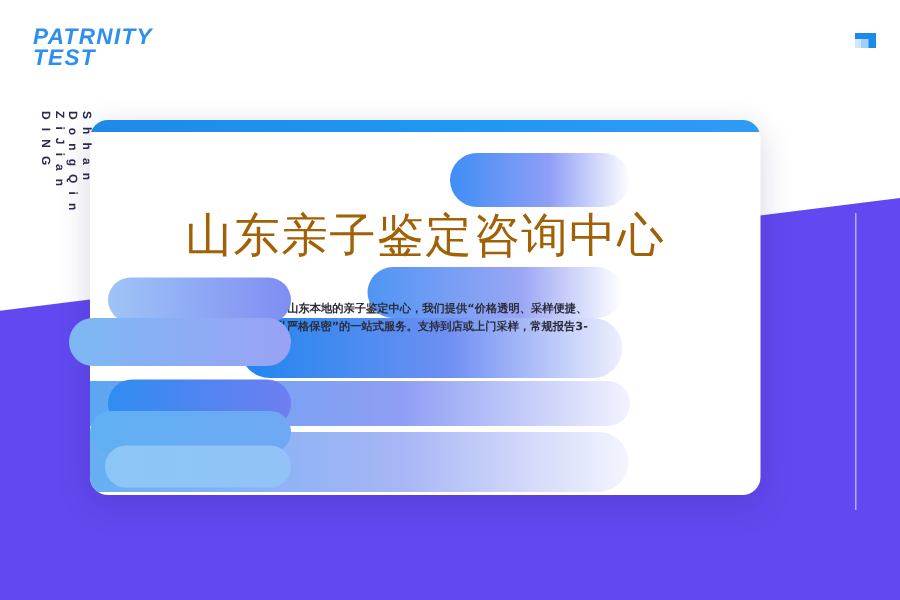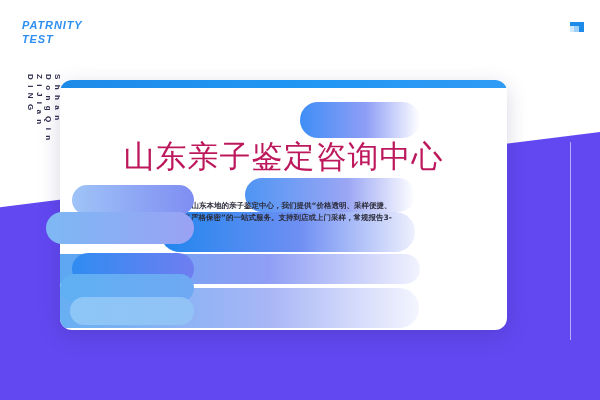--- a/index.html
+++ b/index.html
@@ -20,21 +20,21 @@
   }
   .purple-line{
     position:absolute;left:570px;top:142px;width:1px;height:198px;
     background:rgba(255,255,255,.55);z-index:3;
   }
 
   
   .brand{
     position:absolute;left:22px;top:18px;z-index:5;
     color:#2f8ff0;font-style:italic;font-weight:700;
-    font-size:11px;letter-spacing:.9px;line-height:14px;
+    font-size:15px;letter-spacing:.9px;line-height:14px;
   }
   .vertical-rail{
     position:absolute;left:26px;top:74px;z-index:5;
     writing-mode:vertical-rl;
     font-size:8px;letter-spacing:5.4px;font-weight:700;
     color:#2b2b4d;white-space:nowrap;
   }
   .vertical-rail .seg{display:block;}
 
   
@@ -76,21 +76,21 @@
   .o3{left:72px;top:253px;width:122px;height:32px;
       background:linear-gradient(90deg,#2f8cf1 0%,#6f7ef1 100%);}
   .o4{left:60px;top:274px;width:134px;height:28px;
       background:linear-gradient(90deg,#5fb0f3 0%,#6fa8f3 100%);}
   .o5{left:70px;top:297px;width:124px;height:28px;
       background:linear-gradient(90deg,#8cc6f7 0%,#92c2f6 100%);}
 
   
   .card-title{
     position:absolute;left:0;right:0;top:56px;z-index:8;
-    text-align:center;color:#be185d;
+    text-align:center;color:#a16207;
     font-family:Liberation Mono, monospace;
     font-size:31px;font-weight:400;letter-spacing:1px;
   }
   .card-body{
     position:absolute;left:56px;width:336px;top:120px;z-index:8;
     text-align:center;color:#2c2c3a;
     font-family:"DejaVu Sans","Liberation Sans",sans-serif;
     font-size:7.5px;line-height:11.5px;font-weight:700;
   }
   .card-body p{margin:0;}

